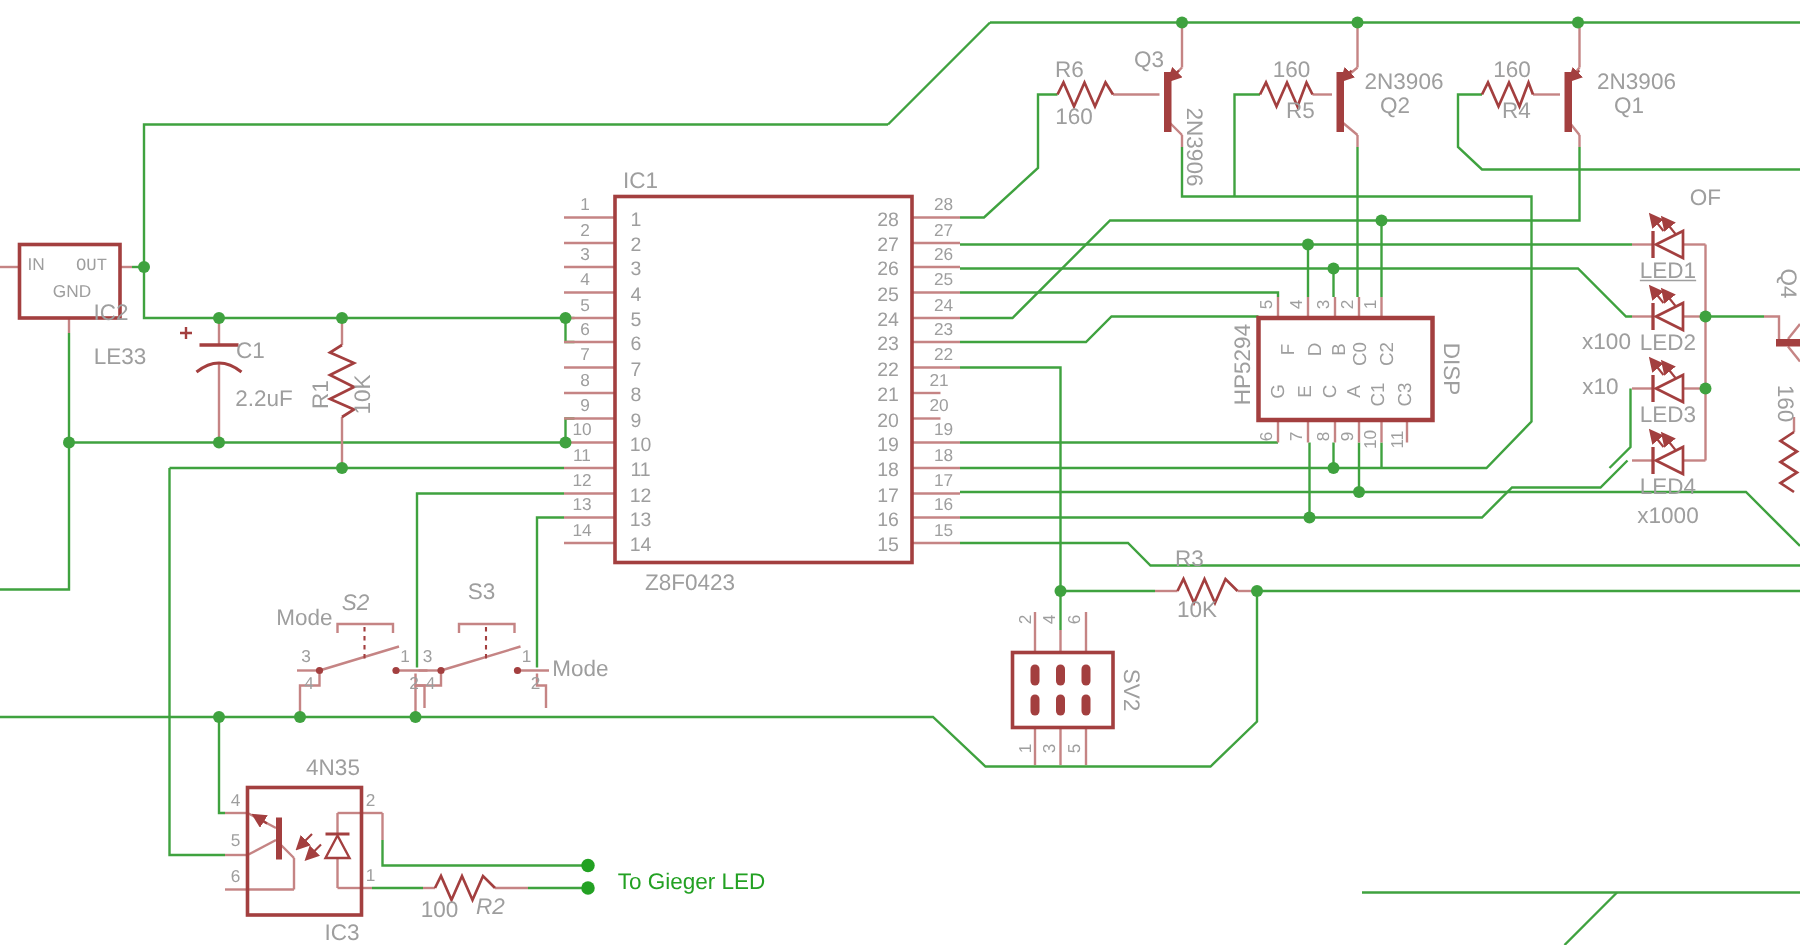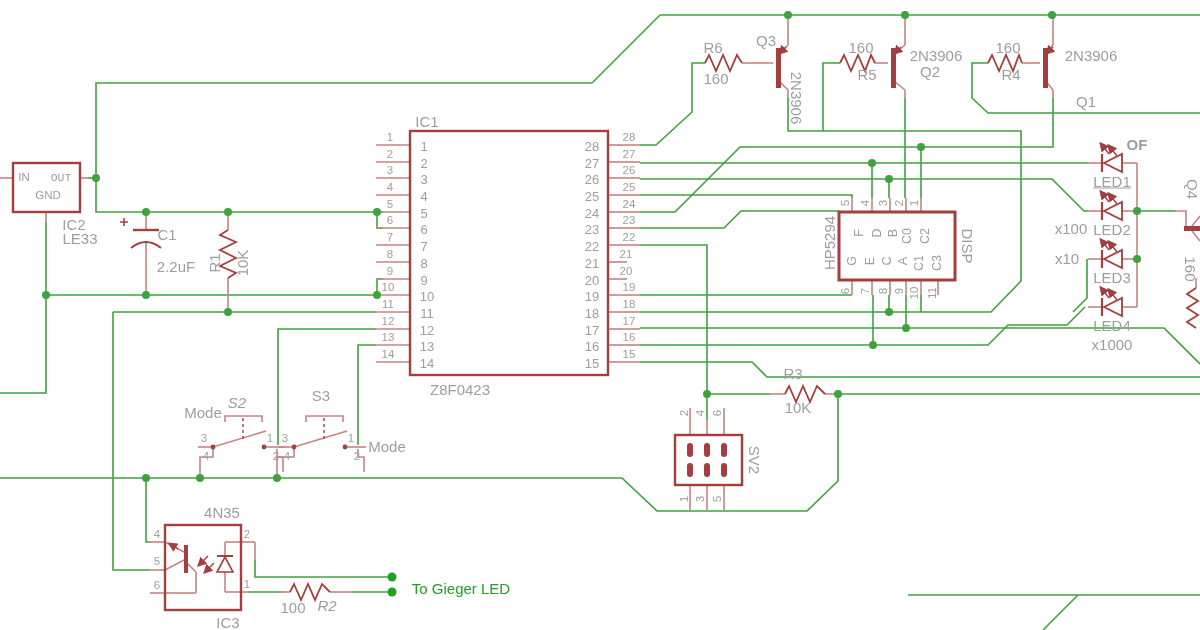--- a/index.html
+++ b/index.html
@@ -262,40 +262,40 @@
       <circle cx="392" cy="592" r="4.5" fill="#23A123"></circle>
       <circle cx="213" cy="447" r="2.4" fill="#A33F3F"></circle>
       <circle cx="264" cy="447" r="2.4" fill="#A33F3F"></circle>
       <circle cx="294" cy="447" r="2.4" fill="#A33F3F"></circle>
       <circle cx="345" cy="447" r="2.4" fill="#A33F3F"></circle>
     </svg>
   <div id="labels">
       <span class="lbl" style="left: 24px; top: 178px; font-size: 11.5px;">IN</span>
       <span class="lbl" style="left: 61px; top: 178px; font-size: 11.5px; font-family: Liberation Mono, monospace;">OUT</span>
       <span class="lbl" style="left: 48px; top: 196px; font-size: 11.5px;">GND</span>
-      <span class="lbl" style="left: 74px; top: 224px;">IC2</span>
+      <span class="lbl" style="left: 74px; top: 209px;">IC2</span>
       <span class="lbl" style="left: 80px; top: 238px;">LE33</span>
       <span class="lbl" style="left: 167px; top: 234px;">C1</span>
       <span class="lbl" style="left: 176px; top: 266px;">2.2uF</span>
       <span class="lbl rotm90" style="left: 214px; top: 263px;">R1</span>
       <span class="lbl rotm90" style="left: 242px; top: 263px;">10K</span>
       <span class="lbl" style="left: 427px; top: 121px;">IC1</span>
       <span class="lbl" style="left: 460px; top: 389px;">Z8F0423</span>
       <span class="lbl" style="left: 713px; top: 47px;">R6</span>
       <span class="lbl" style="left: 716px; top: 78px;">160</span>
       <span class="lbl" style="left: 766px; top: 40px;">Q3</span>
       <span class="lbl rot90" style="left: 796px; top: 98px;">2N3906</span>
       <span class="lbl" style="left: 861px; top: 47px;">160</span>
       <span class="lbl" style="left: 867px; top: 74px;">R5</span>
       <span class="lbl" style="left: 936px; top: 55px;">2N3906</span>
       <span class="lbl" style="left: 930px; top: 71px;">Q2</span>
       <span class="lbl" style="left: 1008px; top: 47px;">160</span>
       <span class="lbl" style="left: 1011px; top: 74px;">R4</span>
       <span class="lbl" style="left: 1091px; top: 55px;">2N3906</span>
-      <span class="lbl" style="left: 1086px; top: 71px; margin-top: 30px;">Q1</span>
+      <span class="lbl" style="left: 1086px; top: 71px;">Q1</span>
       <span class="lbl rotm90" style="left: 829px; top: 243px;">HP5294</span>
       <span class="lbl rot90" style="left: 967px; top: 246px;">DISP</span>
       <span class="lbl rotm90" style="left: 846px; top: 203px; font-size: 11.5px;">5</span>
       <span class="lbl rotm90" style="left: 866px; top: 203px; font-size: 11.5px;">4</span>
       <span class="lbl rotm90" style="left: 884px; top: 203px; font-size: 11.5px;">3</span>
       <span class="lbl rotm90" style="left: 900px; top: 203px; font-size: 11.5px;">2</span>
       <span class="lbl rotm90" style="left: 915px; top: 203px; font-size: 11.5px;">1</span>
       <span class="lbl rotm90" style="left: 846px; top: 291px; font-size: 11.5px;">6</span>
       <span class="lbl rotm90" style="left: 866px; top: 291px; font-size: 11.5px;">7</span>
       <span class="lbl rotm90" style="left: 884px; top: 291px; font-size: 11.5px;">8</span>
@@ -306,21 +306,21 @@
       <span class="lbl rotm90" style="left: 877px; top: 233px; font-size: 12.5px;">D</span>
       <span class="lbl rotm90" style="left: 893px; top: 233px; font-size: 12.5px;">B</span>
       <span class="lbl rotm90" style="left: 907px; top: 236px; font-size: 12.5px;">C0</span>
       <span class="lbl rotm90" style="left: 925px; top: 236px; font-size: 12.5px;">C2</span>
       <span class="lbl rotm90" style="left: 852px; top: 261px; font-size: 12.5px;">G</span>
       <span class="lbl rotm90" style="left: 870px; top: 261px; font-size: 12.5px;">E</span>
       <span class="lbl rotm90" style="left: 887px; top: 261px; font-size: 12.5px;">C</span>
       <span class="lbl rotm90" style="left: 903px; top: 261px; font-size: 12.5px;">A</span>
       <span class="lbl rotm90" style="left: 919px; top: 263px; font-size: 12.5px;">C1</span>
       <span class="lbl rotm90" style="left: 937px; top: 263px; font-size: 12.5px;">C3</span>
-      <span class="lbl" style="left: 1137px; top: 144px; font-weight: bold;">OF</span>
+      <span class="lbl" style="left: 1137px; top: 132px;">OF</span>
       <span class="lbl" style="left: 1112px; top: 181px; text-decoration: underline;">LED1</span>
       <span class="lbl" style="left: 1071px; top: 228px;">x100</span>
       <span class="lbl" style="left: 1112px; top: 229px;">LED2</span>
       <span class="lbl" style="left: 1067px; top: 258px;">x10</span>
       <span class="lbl" style="left: 1112px; top: 277px;">LED3</span>
       <span class="lbl" style="left: 1112px; top: 325px;">LED4</span>
       <span class="lbl" style="left: 1112px; top: 344px;">x1000</span>
       <span class="lbl rot90" style="left: 1192px; top: 189px;">Q4</span>
       <span class="lbl rot90" style="left: 1190px; top: 269px;">160</span>
       <span class="lbl" style="left: 237px; top: 402px; font-style: italic;">S2</span>

